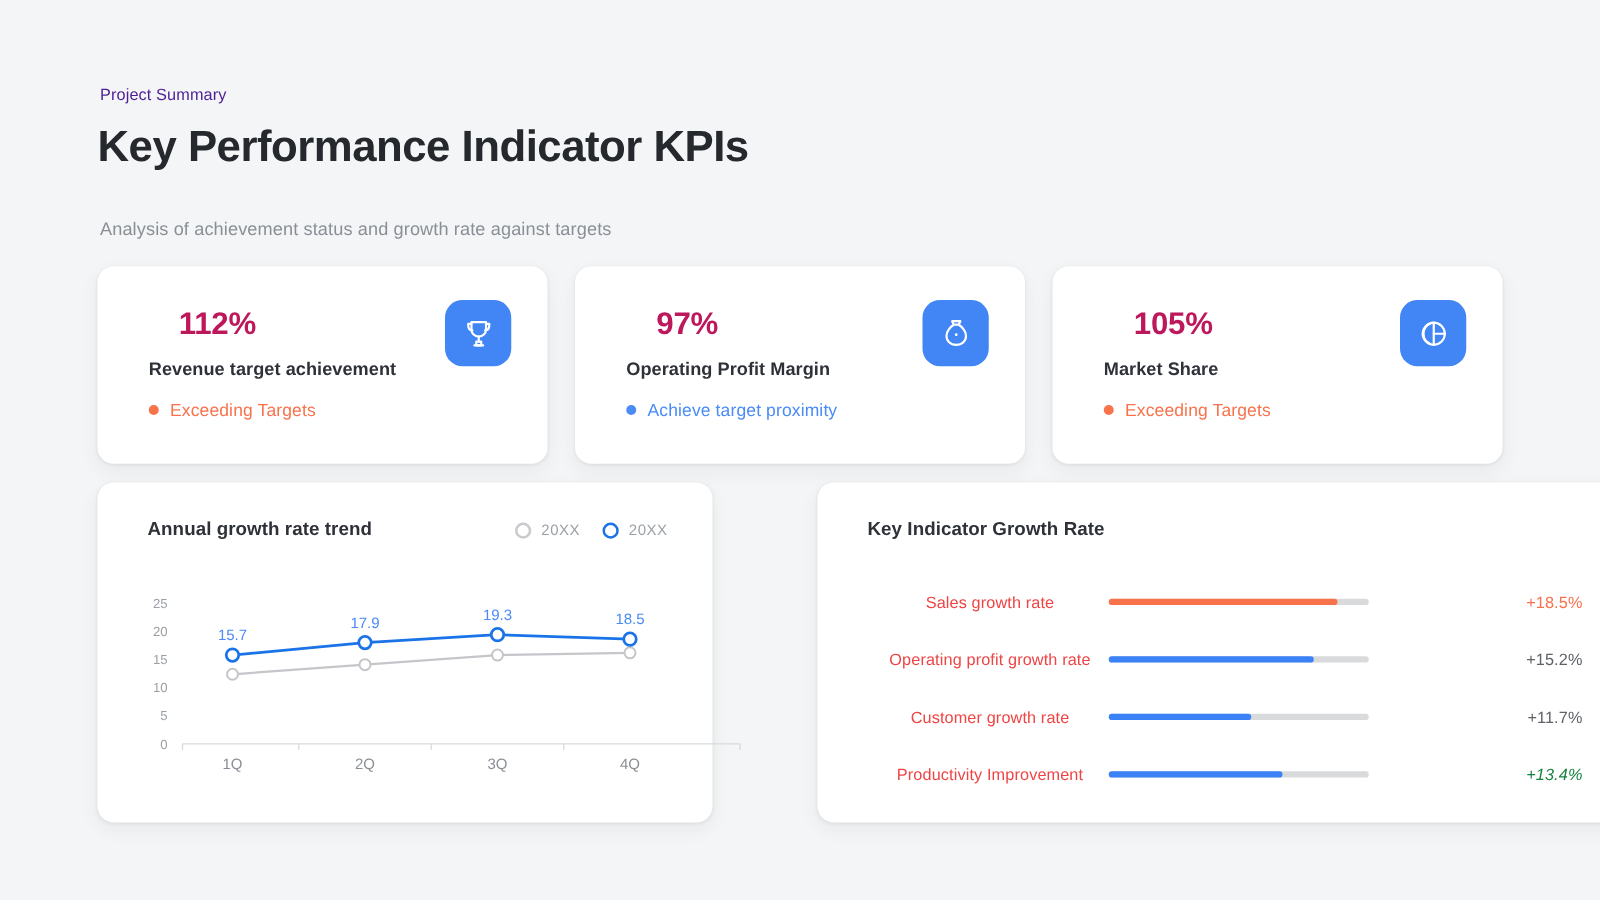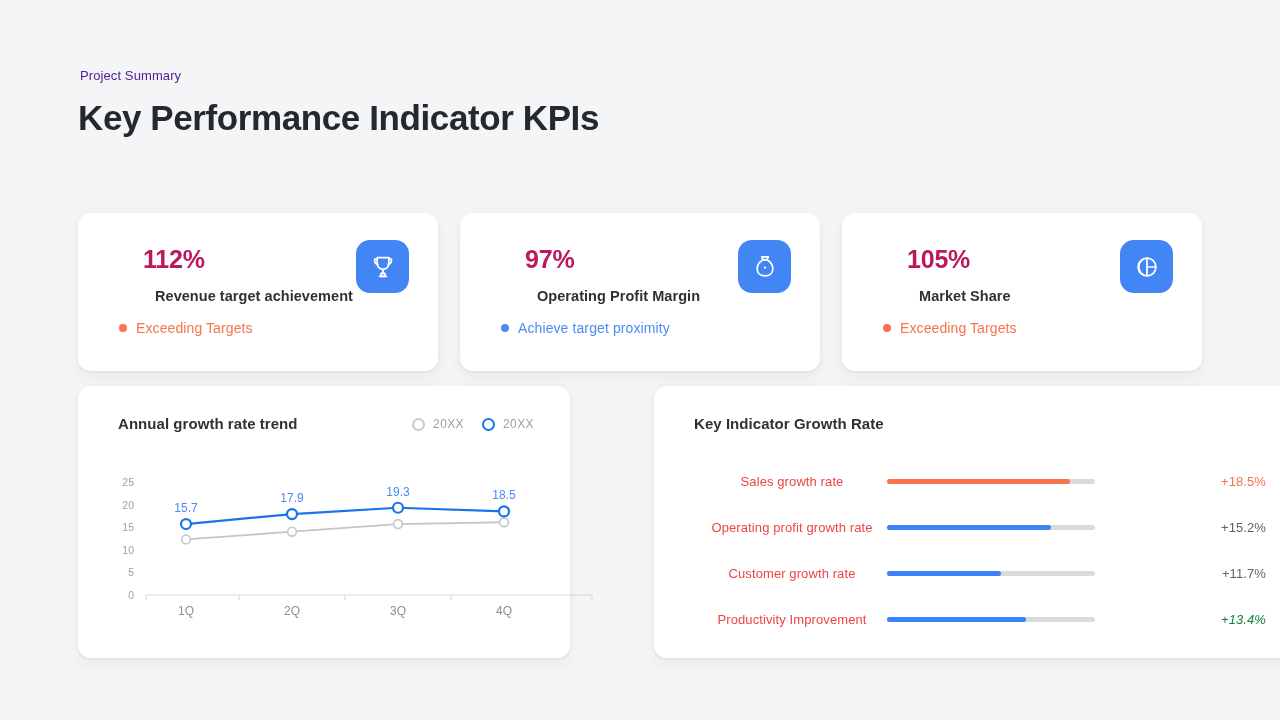--- a/index.html
+++ b/index.html
@@ -34,21 +34,21 @@
   }
   .kpi-card.c1 { left: 0; }
   .kpi-card.c2 { left: 382px; }
   .kpi-card.c3 { left: 764px; }
   .kpi-value {
     position: absolute; left: 41px; top: 32px;
     font-size: 25px; font-weight: 600; color: #be185d; letter-spacing: -.2px; margin-left: 24px;
   }
   .kpi-label {
     position: absolute; left: 41px; top: 75px;
-    font-size: 14.5px; font-weight: 600; color: #2e3238; letter-spacing: .05px; margin-left: 36px;
+    font-size: 14.5px; font-weight: 600; color: #2e3238; letter-spacing: .05px;
   }
   .kpi-status {
     position: absolute; left: 41px; top: 107px;
     display: flex; align-items: center; gap: 9px;
     font-size: 14px; letter-spacing: .1px;
   }
   .kpi-status .dot { width: 8px; height: 8px; border-radius: 50%; flex: none; }
   .kpi-icon {
     position: absolute; right: 29px; top: 27px;
     width: 53px; height: 53px; border-radius: 14px;
@@ -93,20 +93,21 @@
   .growth-fill { position: absolute; left: 0; top: 0; height: 5px; border-radius: 3px; }
   .growth-value { flex: 1; text-align: right; font-size: 13px; letter-spacing: .1px; padding-right: 18px; }
 </style>
 </head>
 <body>
 
 <div class="page">
 
   <div class="eyebrow">Project Summary</div>
   <div class="title">Key Performance Indicator KPIs</div>
+  <div class="subtitle">Analysis of achievement status and growth rate against targets</div>
 
   <div class="kpi-row">
 
     <div class="kpi-card c1">
       <div class="kpi-value">112%</div>
       <div class="kpi-label">Revenue target achievement</div>
       <div class="kpi-status">
         <span class="dot" style="background:#f8724c"></span>
         <span style="color:#f8724c">Exceeding Targets</span>
       </div>

